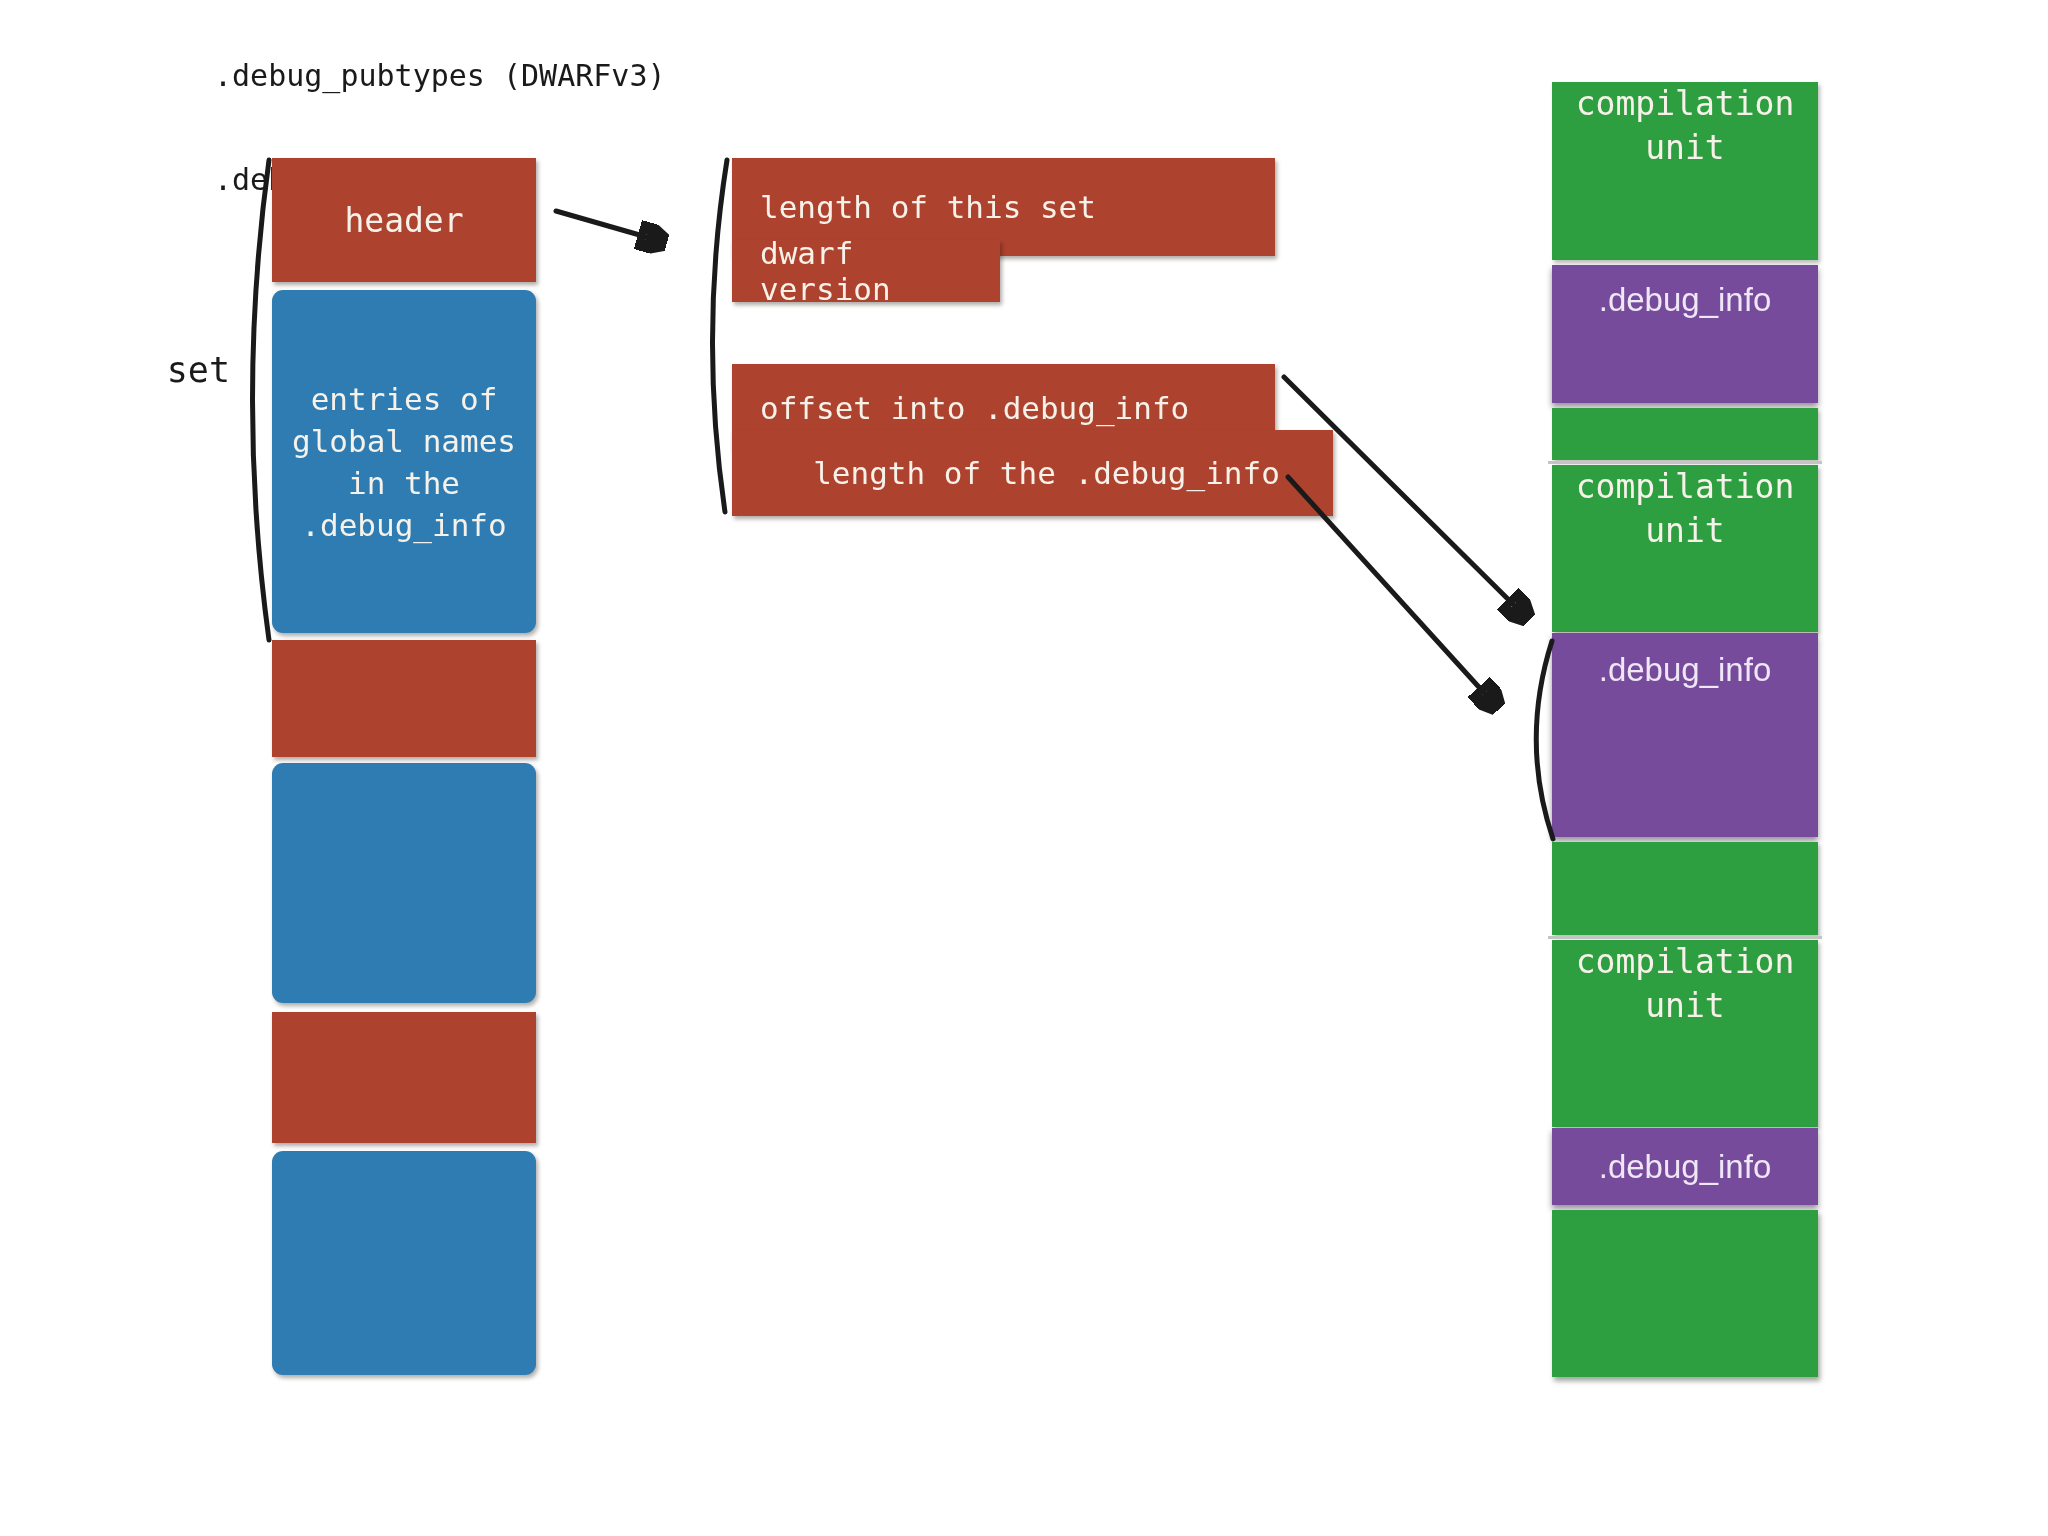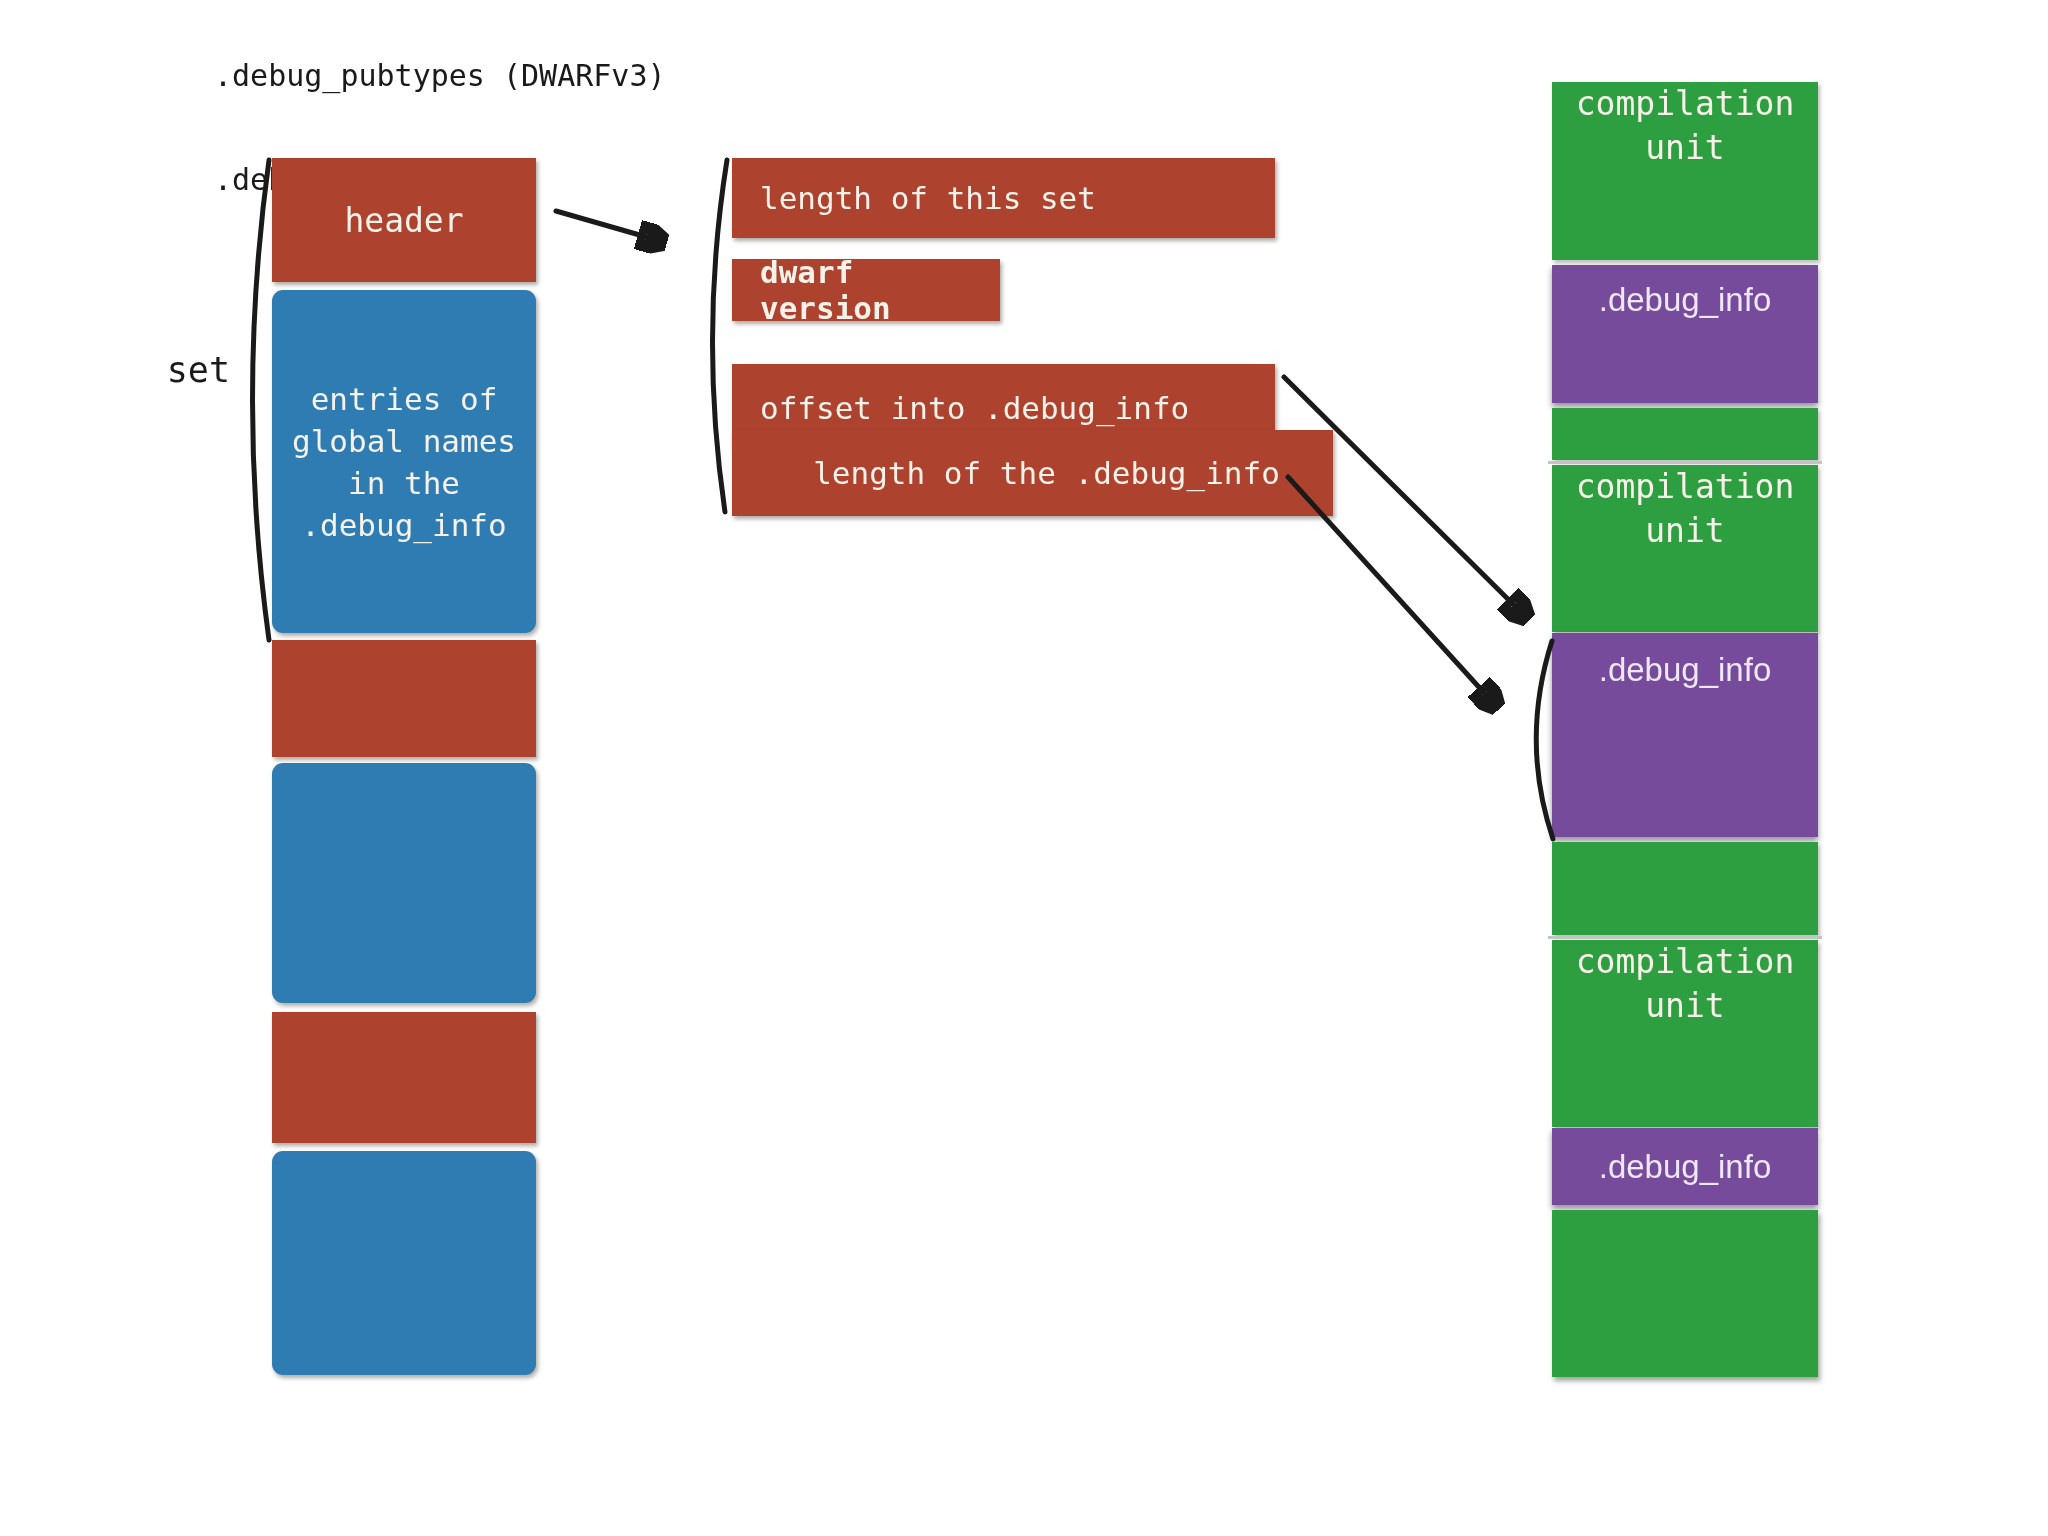--- a/index.html
+++ b/index.html
@@ -43,22 +43,22 @@
   .ls-header{top:158px; height:124px; font-size:33px;}
   .ls-entries{top:290px; height:343px; font-size:31px; line-height:42px;
               text-align:center; white-space:pre-line;}
   .ls-r2{top:640px;  height:117px;}
   .ls-b2{top:763px;  height:240px;}
   .ls-r3{top:1012px; height:131px;}
   .ls-b3{top:1151px; height:224px;}
 
   
   .fld{left:732px; justify-content:flex-start; padding-left:28px; font-size:31px;}
-  .fld-1{top:158px; height:80px; width:543px;}
-  .fld-2{top:259px; height:62px; width:268px;font-weight:bold;}
+  .fld-1{top:158px; height:98px; width:543px;}
+  .fld-2{top:240px; height:62px; width:268px;}
   .fld-3{top:338px; height:87px; width:543px;margin-top:26px;}
   .fld-4{top:430px; height:86px; width:601px;justify-content:center;}
 
   
   .rc{left:1552px; width:266px;}
   .cu{flex-direction:column; justify-content:flex-start; padding-top:0;
       font-size:33px; line-height:44px; text-align:center; white-space:pre-line;
       box-shadow:2px 3px 4px rgba(20,30,15,0.3);}
   .cu-1{top:82px;  height:178px;}
   .cu-2{top:465px; height:167px;}

